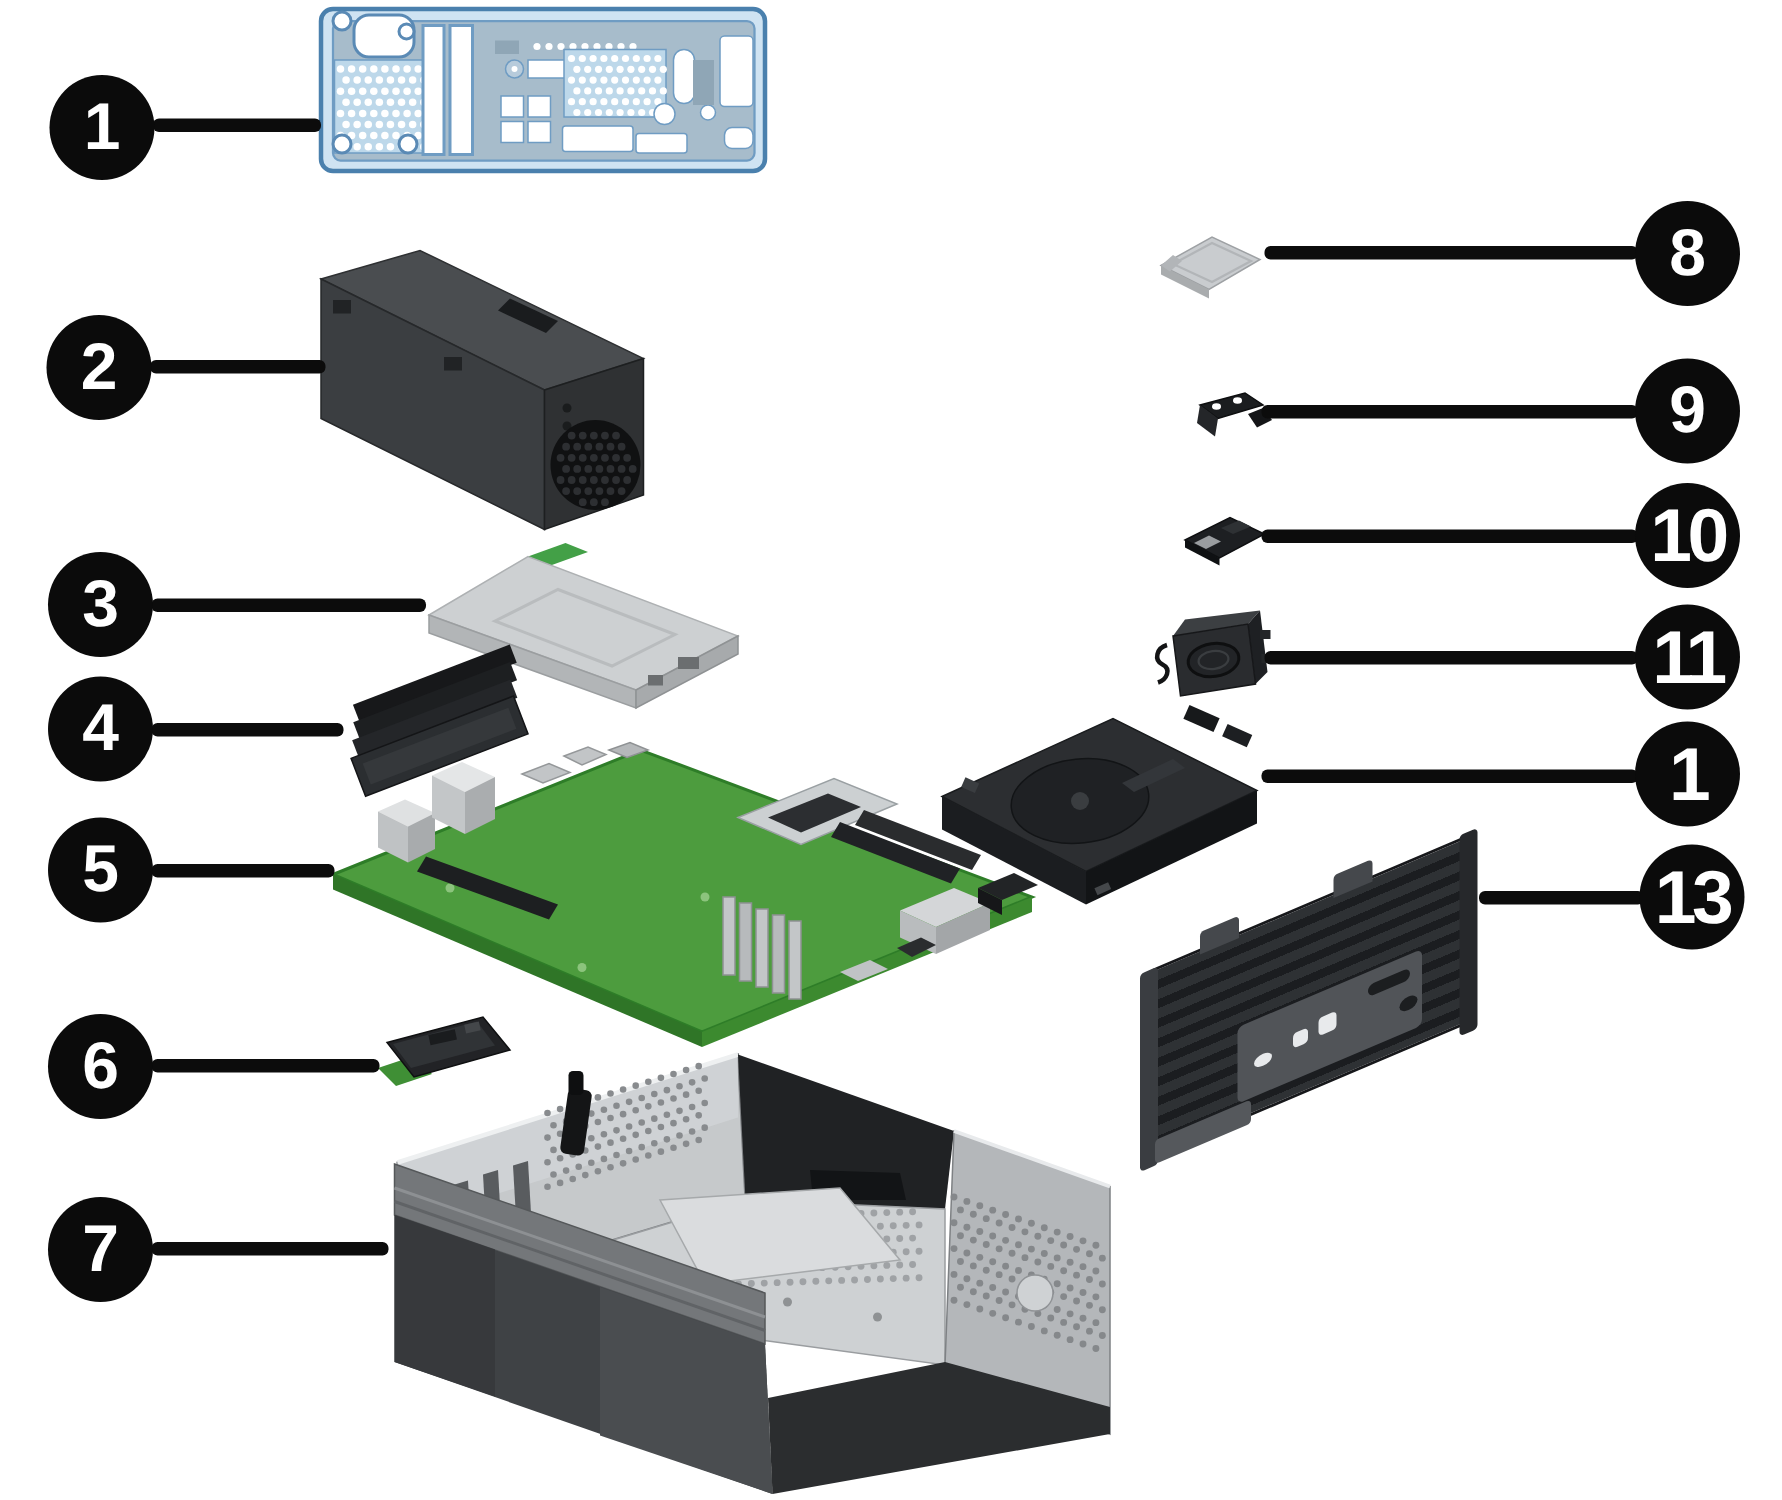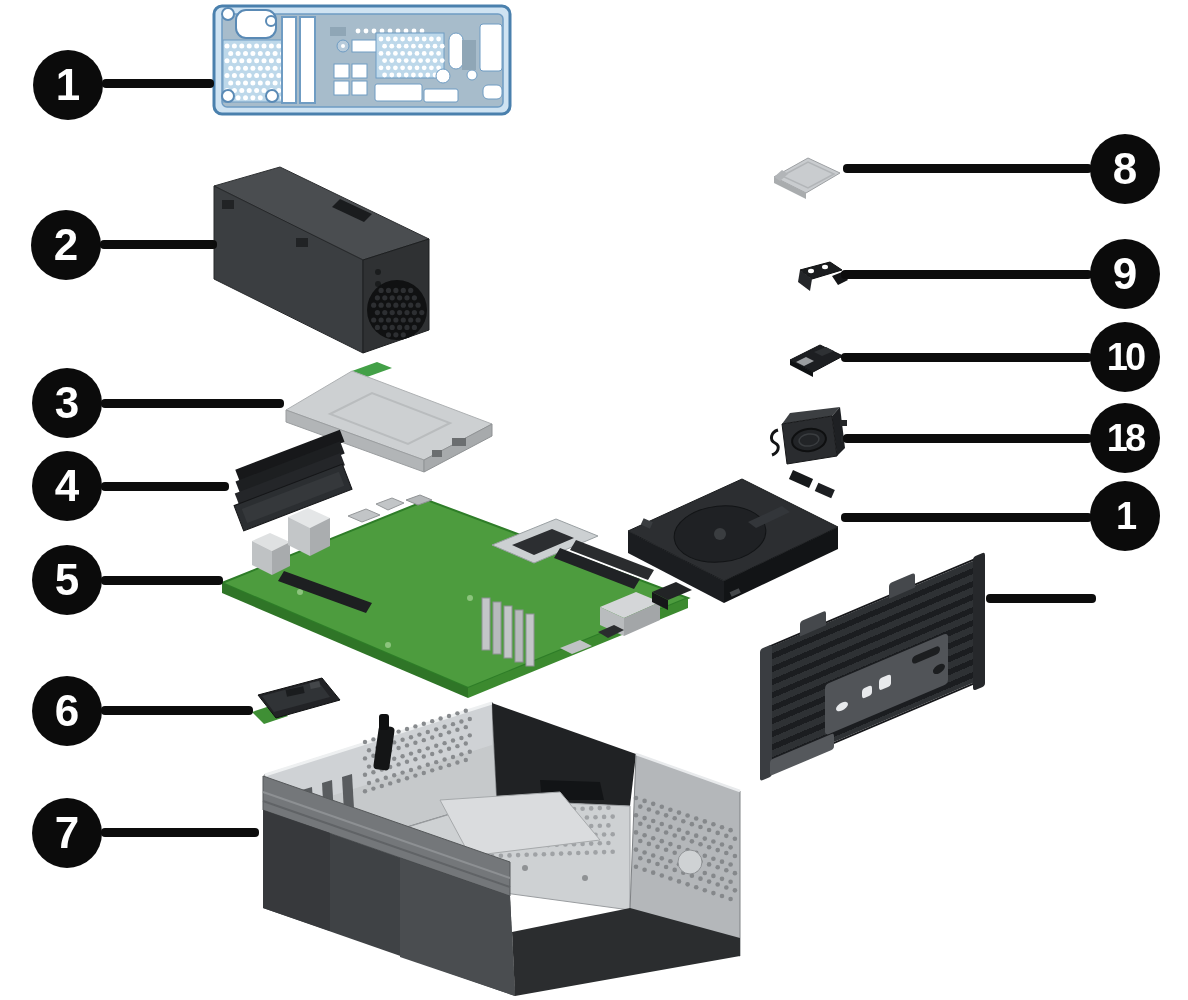--- a/index.html
+++ b/index.html
@@ -2,21 +2,21 @@
 <html><head>
 <meta charset="utf-8">
 <style>
   html,body{margin:0;padding:0;background:#ffffff;}
   .stage{position:relative;width:1188px;height:1000px;background:#ffffff;overflow:hidden;
          font-family:"Liberation Sans",sans-serif;}
   .art{position:absolute;left:0;top:0;}
   .callout{position:absolute;width:70px;height:70px;border-radius:50%;background:#0b0b0b;
            display:flex;align-items:center;justify-content:center;}
   .callout span{color:#ffffff;font-weight:700;font-size:44px;line-height:1;}
-  .callout span.n2{font-size:38px;letter-spacing:-3px;}
+  .callout span.n2{font-size:50px;letter-spacing:-3px;}
   .leader{position:absolute;height:9px;background:#0c0c0c;border-radius:4px;}
   
   .bezel{position:absolute;left:764px;top:556px;width:212px;height:122px;
          transform:skewY(-23deg);transform-origin:right top;
          background:repeating-linear-gradient(180deg,#2e3134 0 7px,#1b1d20 7px 13px);
          border:2px solid #17181b;border-radius:6px;}
   .bezel .cap{position:absolute;left:-6px;top:-2px;width:12px;height:108%;background:#3a3d41;border-radius:3px;}
   .bezel .rcap{position:absolute;right:-7px;top:-4px;width:12px;height:110%;background:#26282b;border-radius:3px;}
   .bezel .tab{position:absolute;top:-13px;width:26px;height:15px;background:#45484c;border-radius:3px 3px 0 0;}
   .bezel .tab.t1{left:16%;} .bezel .tab.t2{left:58%;}
@@ -739,19 +739,22 @@
   <div class="callout" style="left:1090px;top:134px">
       <span>8</span>
     </div>
   <div class="callout" style="left:1090px;top:239px">
       <span>9</span>
     </div>
   <div class="callout" style="left:1090px;top:322px">
       <span class="n2">10</span>
     </div>
   <div class="callout" style="left:1090px;top:403px">
-      <span class="n2">18</span>
+      <span class="n2">11</span>
     </div>
   <div class="callout" style="left:1090px;top:481px">
       <span class="n2">1</span>
     </div>
+  <div class="callout" style="left:1093px;top:563px">
+      <span class="n2">13</span>
+    </div>
 
 </div>
 
 </body></html>

